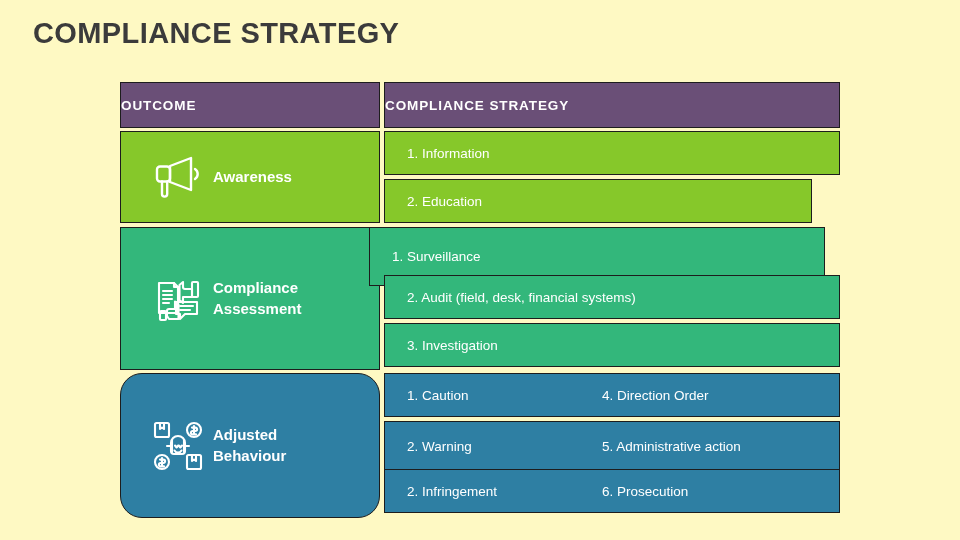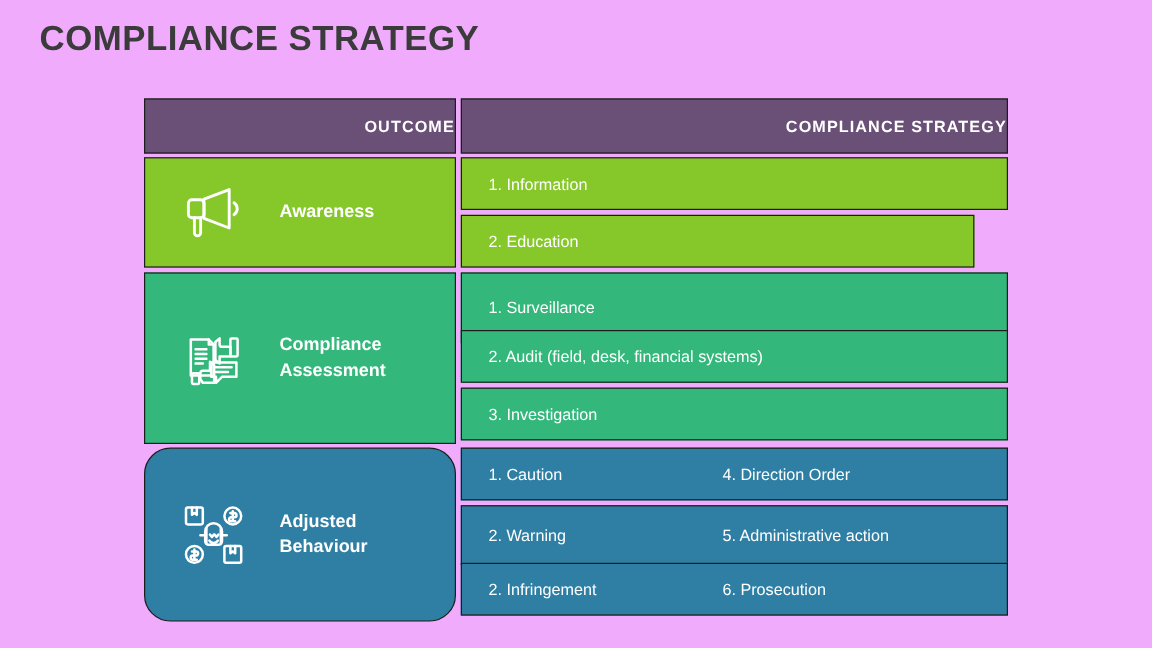--- a/index.html
+++ b/index.html
@@ -11,21 +11,21 @@
     height: 540px;
     background: #ffffff;
     font-family: "Liberation Sans", sans-serif;
     overflow: hidden;
   }
 
   #slide {
     position: relative;
     width: 960px;
     height: 540px;
-    background: #f0abfc;
+    background: #fef9c3;
   }
 
   
   #page-title {
     position: absolute;
     left: 33px;
     top: 17px;
     font-size: 29px;
     font-weight: bold;
     letter-spacing: 0.4px;
@@ -46,21 +46,21 @@
     position: absolute;
     box-sizing: border-box;
     border: 1.4px solid #1d1d1d;
   }
 
   
   .hdr {
     background: #6a4f77;
     display: flex;
     align-items: center;
-    justify-content: flex-end;
+    justify-content: flex-start;
   }
   .hdr-text {
     color: #ffffff;
     font-size: 13.5px;
     font-weight: bold;
     letter-spacing: 0.9px;
     text-transform: uppercase;
     white-space: nowrap;
   }
 
@@ -78,21 +78,21 @@
     display: flex;
     align-items: center;
     justify-content: center;
   }
   .outcome-icon svg { display: block; }
   .outcome-label {
     color: #ffffff;
     font-size: 15px;
     font-weight: bold;
     line-height: 1.35;
-    margin-left: 24px;
+    margin-left: 4px;
     white-space: pre-line;
   }
 
   
   .strategy {
     display: flex;
     align-items: center;
     padding-left: 22px;
   }
   .strategy .item {
@@ -155,21 +155,21 @@
           <path d="M24 29 L45 29 L45 41 L33 41 L28 46 L28 41 L24 41 Z"></path>
           <path d="M28 33 H41 M28 37 H38"></path>
           <path d="M15 43 L15 38 a2 2 0 0 1 2 -2 L23 36 L23 28.5 L26.5 31.5 L26.5 46 L17 46 Z"></path>
           <rect x="8" y="38" width="6" height="9" rx="1"></rect>
         </svg>
       </span>
       <span class="outcome-label">Compliance
 Assessment</span>
     </div>
 
-    <div class="cell strategy c-teal" style="left:264px; top:145px; width:456px; height:59px;">
+    <div class="cell strategy c-teal" style="left:249px; top:145px; width:456px; height:59px;">
       <span class="item col1">1. Surveillance</span>
     </div>
     <div class="cell strategy c-teal" style="left:264px; top:193px; width:456px; height:44px;">
       <span class="item col1" style="width:auto; flex:0 0 auto;">2. Audit (field, desk, financial systems)</span>
     </div>
     <div class="cell strategy c-teal" style="left:264px; top:241px; width:456px; height:44px;">
       <span class="item col1">3. Investigation</span>
     </div>
 
     <div class="cell outcome c-blue" style="left:0px; top:291px; width:260px; height:145px;border-radius:22px;">

